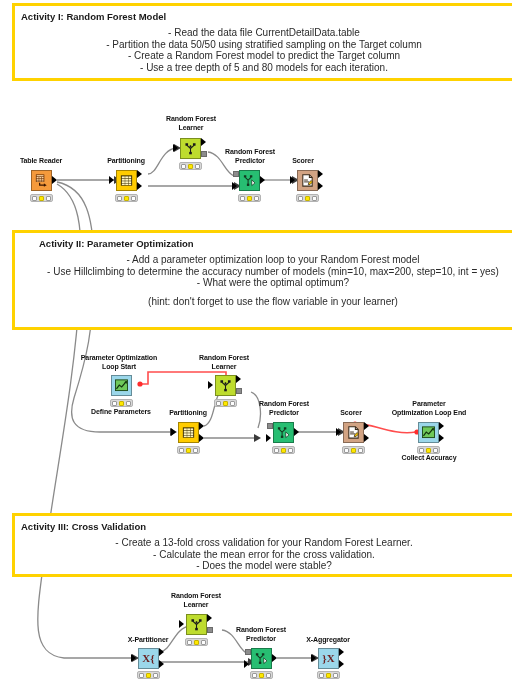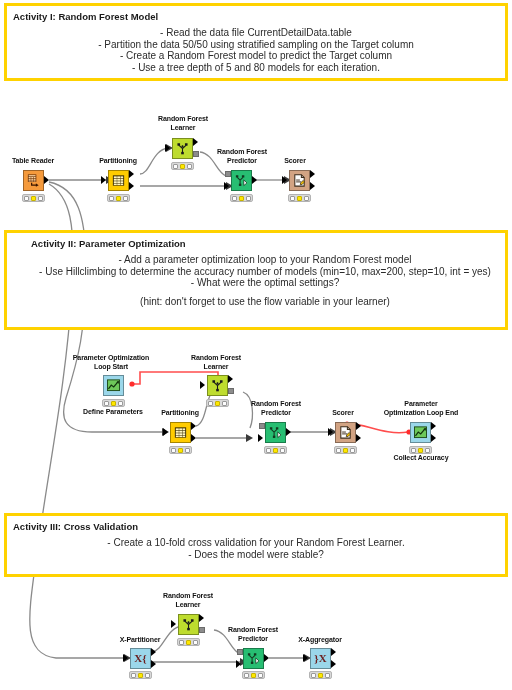--- a/index.html
+++ b/index.html
@@ -10,21 +10,21 @@
   }
   body {
     width: 512px;
     height: 690px;
     position: relative;
     font-family: "Liberation Sans", sans-serif;
     overflow: hidden;
   }
   #canvas {
     position: absolute;
-    left: 0; top: 0;
+    left: 8px; top: 0;
     width: 420px; height: 690px;
   }
   
   .annotation {
     position: absolute;
     box-sizing: border-box;
     background: #ffffff;
     border: 3px solid #FFD200;
     padding: 5px 6px 6px 6px;
   }
@@ -311,21 +311,21 @@
   <div class="node-status" style="left:288px; top:194px;">
     <i></i>
       <i class="on"></i>
       <i></i>
   </div>
 
   <div class="annotation" style="left:4px; top:230px; width:504px; height:100px;padding-left:24px;">
     <div class="ann-title">Activity II: Parameter Optimization</div>
     <div class="ann-line">- Add a parameter optimization loop to your Random Forest model</div>
     <div class="ann-line">- Use Hillclimbing to determine the accuracy number of models (min=10, max=200, step=10, int = yes)</div>
-    <div class="ann-line">- What were the optimal settings?</div>
+    <div class="ann-line">- What were the optimal optimum?</div>
     <div class="ann-line blank"></div>
     <div class="ann-line">(hint: don't forget to use the flow variable in your learner)</div>
   </div>
 
   <div class="node-label" style="left:64px; top:354px; width:94px;">Parameter Optimization
 Loop Start</div>
   <div class="node" style="left:103px; top:375px; background:#9BD7EA;">
     <svg class="glyph" viewBox="0 0 16 16">
       <rect x="1.6" y="2" width="12.8" height="11.4" fill="#6ec95a" stroke="#1d4a18" stroke-width="1"></rect>
       <path d="M2.6 11.6 L5.6 7.6 L8.2 9.6 L13.2 3.6" fill="none" stroke="#12330d" stroke-width="1.3"></path>
@@ -450,21 +450,22 @@
   <div class="port-tri" style="left:431px; top:434px;"></div>
   <div class="node-status" style="left:409px; top:446px;">
     <i></i>
       <i class="on"></i>
       <i></i>
   </div>
   <div class="node-label" style="left:378px; top:454px; width:86px;">Collect Accuracy</div>
 
   <div class="annotation" style="left:4px; top:513px; width:504px; height:64px;">
     <div class="ann-title">Activity III: Cross Validation</div>
-    <div class="ann-line">- Create a 10-fold cross validation for your Random Forest Learner.</div>
+    <div class="ann-line">- Create a 13-fold cross validation for your Random Forest Learner.</div>
+    <div class="ann-line">- Calculate the mean error for the cross validation.</div>
     <div class="ann-line">- Does the model were stable?</div>
   </div>
 
   <div class="node-label" style="left:103px; top:636px; width:74px;">X-Partitioner</div>
   <div class="node" style="left:130px; top:648px; background:#9BD7EA;">
     <span class="glyph" style="color:#6b1f1f; font-family:'Liberation Serif', serif; font-size:11px; font-weight:bold; text-align:center; line-height:15px;">X{</span>
   </div>
   <div class="port-tri" style="left:123px; top:654px;"></div>
   <div class="port-tri" style="left:151px; top:648px;"></div>
   <div class="port-tri" style="left:151px; top:660px;"></div>

